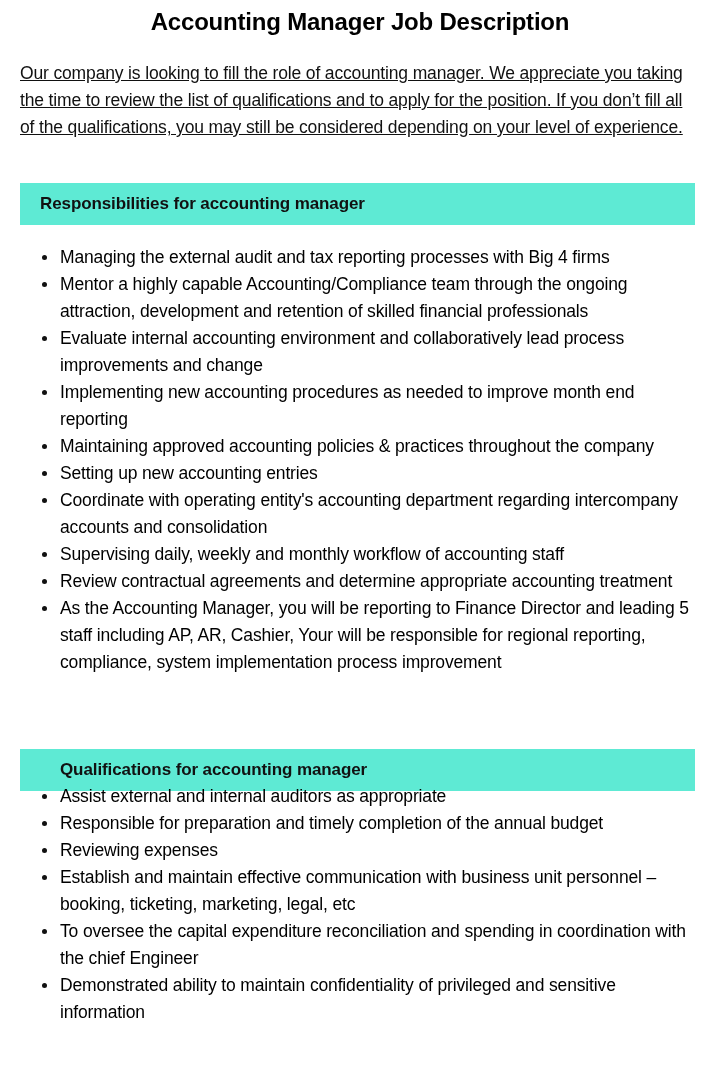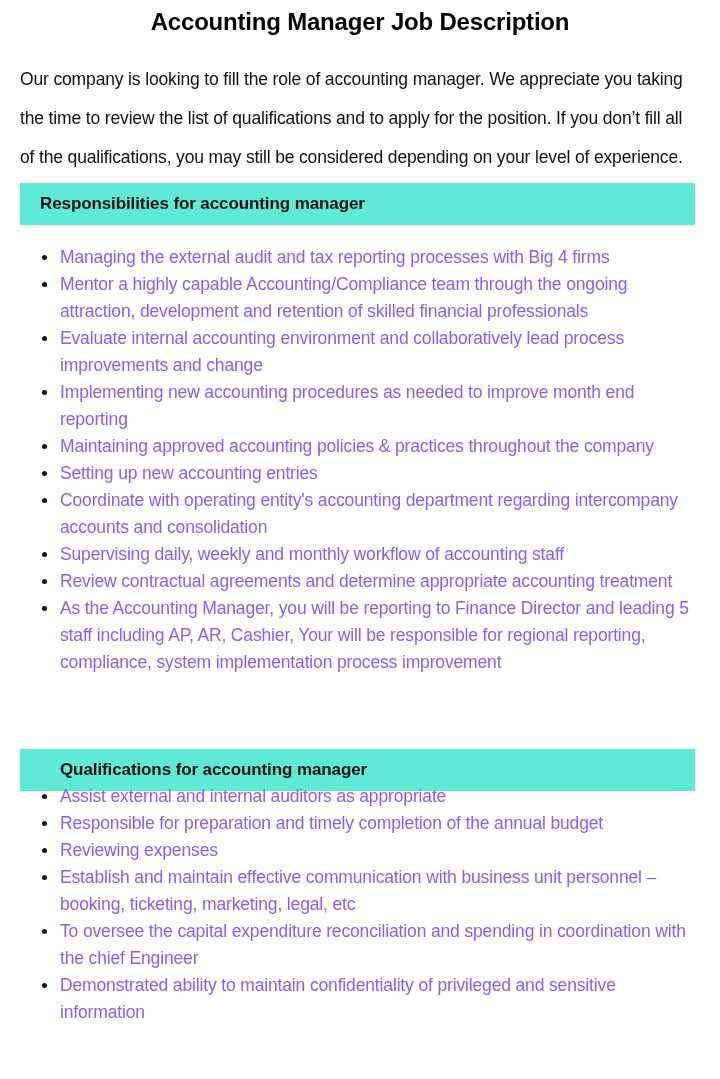--- a/index.html
+++ b/index.html
@@ -29,23 +29,24 @@
       line-height: 40px;
       color: #000000;
       letter-spacing: -0.2px;
     }
     .intro {
       position: absolute;
       left: 20px;
       top: 60px;
       width: 680px;
       font-size: 17.5px;
-      line-height: 39px;
+      line-height: 27px;
       color: #111111;
       letter-spacing: -0.15px;
+      text-decoration: underline;
     }
     .section-header {
       position: absolute;
       left: 20px;
       width: 675px;
       height: 42px;
       background: #5eead4;
       padding-left: 20px;
       font-size: 17px;
       font-weight: bold;
@@ -61,21 +62,21 @@
       width: 680px;
       list-style: none;
     }
     .bullet-list.resp { top: 244px; }
     .bullet-list.qual { top: 783px; }
     .bullet-list li {
       position: relative;
       padding-left: 40px;
       font-size: 17.5px;
       line-height: 27px;
-      color: #8b5cf6;
+      color: #000000;
       letter-spacing: -0.15px;
     }
     .bullet-list li .bullet {
       position: absolute;
       left: 22px;
       top: 11px;
       width: 5px;
       height: 5px;
       border-radius: 50%;
       background: #111111;

